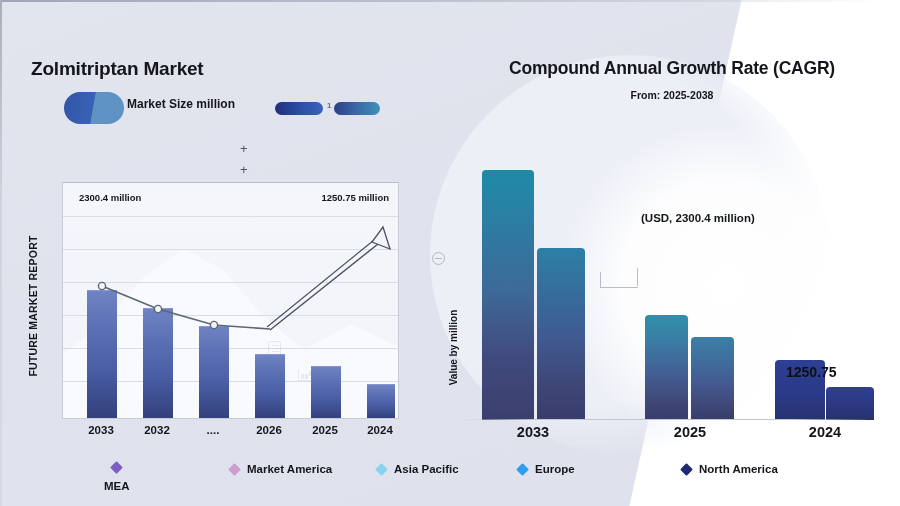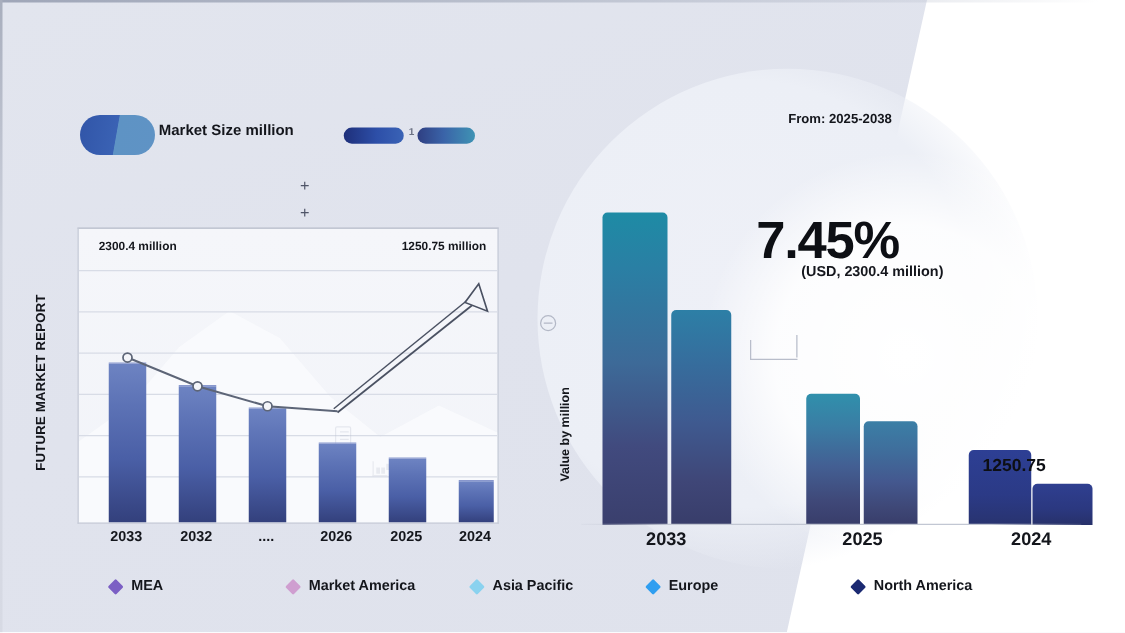--- a/index.html
+++ b/index.html
@@ -241,20 +241,21 @@
 
 <div id="slide">
 
   <div class="panel-bg"></div>
   <div class="white-wedge"></div>
   <div class="soft-blob"></div>
   <div class="soft-blob2"></div>
   <div class="top-edge"></div>
   <div class="left-edge"></div>
 
+  <div class="title-left">Zolmitriptan Market</div>
 
   <div class="legend-pill-wrap">
     <div class="big-pill"></div>
   </div>
   <div class="market-size-label">Market Size million</div>
 
   <div class="mini-pill-a"></div>
   <div class="mini-pill-sep">1</div>
   <div class="mini-pill-b"></div>
 
@@ -299,22 +300,22 @@
 
   <div class="axis-labels">
     <span style="left:17px;  width:44px;">2033</span>
     <span style="left:73px;  width:44px;">2032</span>
     <span style="left:129px; width:44px;">....</span>
     <span style="left:185px; width:44px;">2026</span>
     <span style="left:241px; width:44px;">2025</span>
     <span style="left:296px; width:44px;">2024</span>
   </div>
 
+  <div class="title-right">Compound Annual Growth Rate (CAGR)</div>
   <div class="subtitle-right">From: 2025-2038</div>
-  <div class="cagr-value">7.45%</div>
   <div class="cagr-sub">(USD, 2300.4 million)</div>
 
   <div class="ylabel-right">Value by million</div>
   <div class="bracket"></div>
 
   <div class="rchart">
     <div class="rbar" style="left:42px; width:52px; height:250px; background:linear-gradient(180deg,#1e8ba5 0%,#2a7fa4 18%,#3d6a98 48%,#414a7e 75%,#3a3f6d 100%);"></div>
     <div class="rbar" style="left:97px; width:48px; height:172px; background:linear-gradient(180deg,#2d7fa6 0%,#356f9e 22%,#3f5a90 52%,#3f4677 80%,#383d6a 100%);"></div>
 
     <div class="rbar" style="left:205px; width:43px; height:105px; background:linear-gradient(180deg,#3090ac 0%,#3a7da4 25%,#435f93 55%,#3f4878 82%,#383d6a 100%);"></div>
@@ -327,21 +328,21 @@
 
   <div class="value-callout">1250.75</div>
 
   <div class="rlabels">
     <span style="left:38px;  width:110px;">2033</span>
     <span style="left:195px; width:110px;">2025</span>
     <span style="left:330px; width:110px;">2024</span>
   </div>
 
   <div class="legend-row">
-    <div class="legend-item" style="left:88px;">
+    <div class="legend-item" style="left:104px;flex-direction:column;">
       <span class="legend-dot" style="background:#7b5fc4"></span>
       <span class="legend-text">MEA</span>
     </div>
     <div class="legend-item" style="left:230px;">
       <span class="legend-dot" style="background:#cf9ed0"></span>
       <span class="legend-text">Market America</span>
     </div>
     <div class="legend-item" style="left:377px;">
       <span class="legend-dot" style="background:#8ad2ef"></span>
       <span class="legend-text">Asia Pacific</span>

